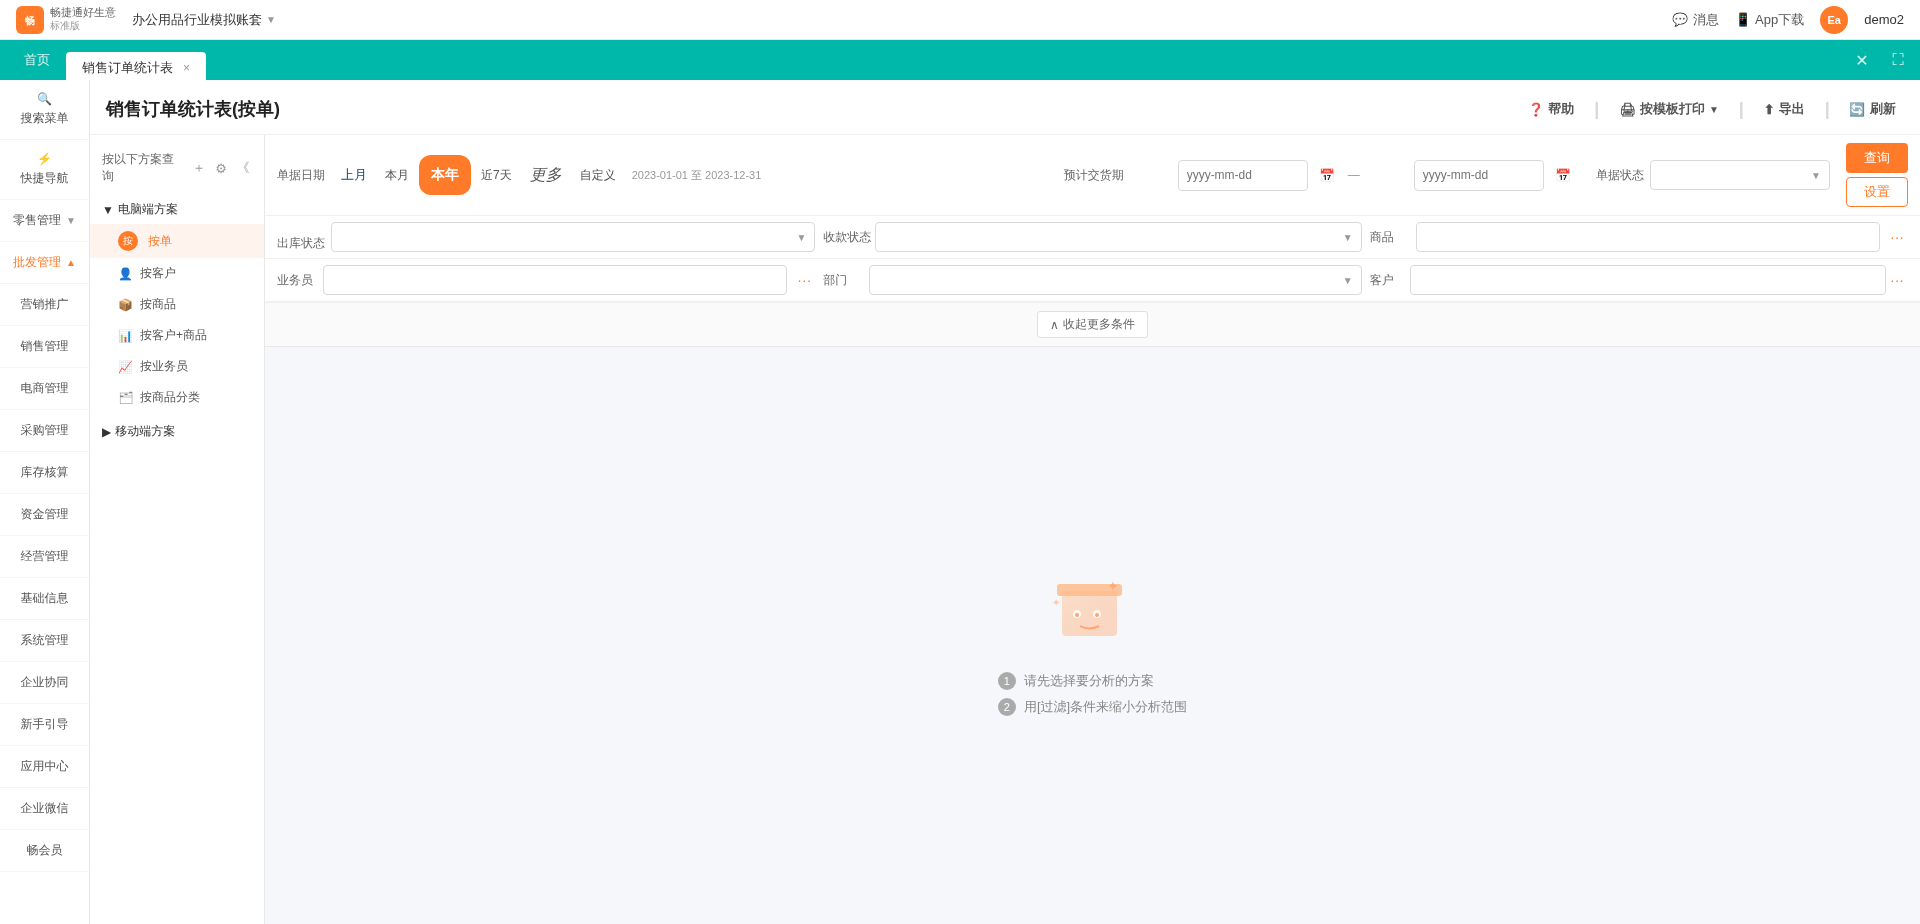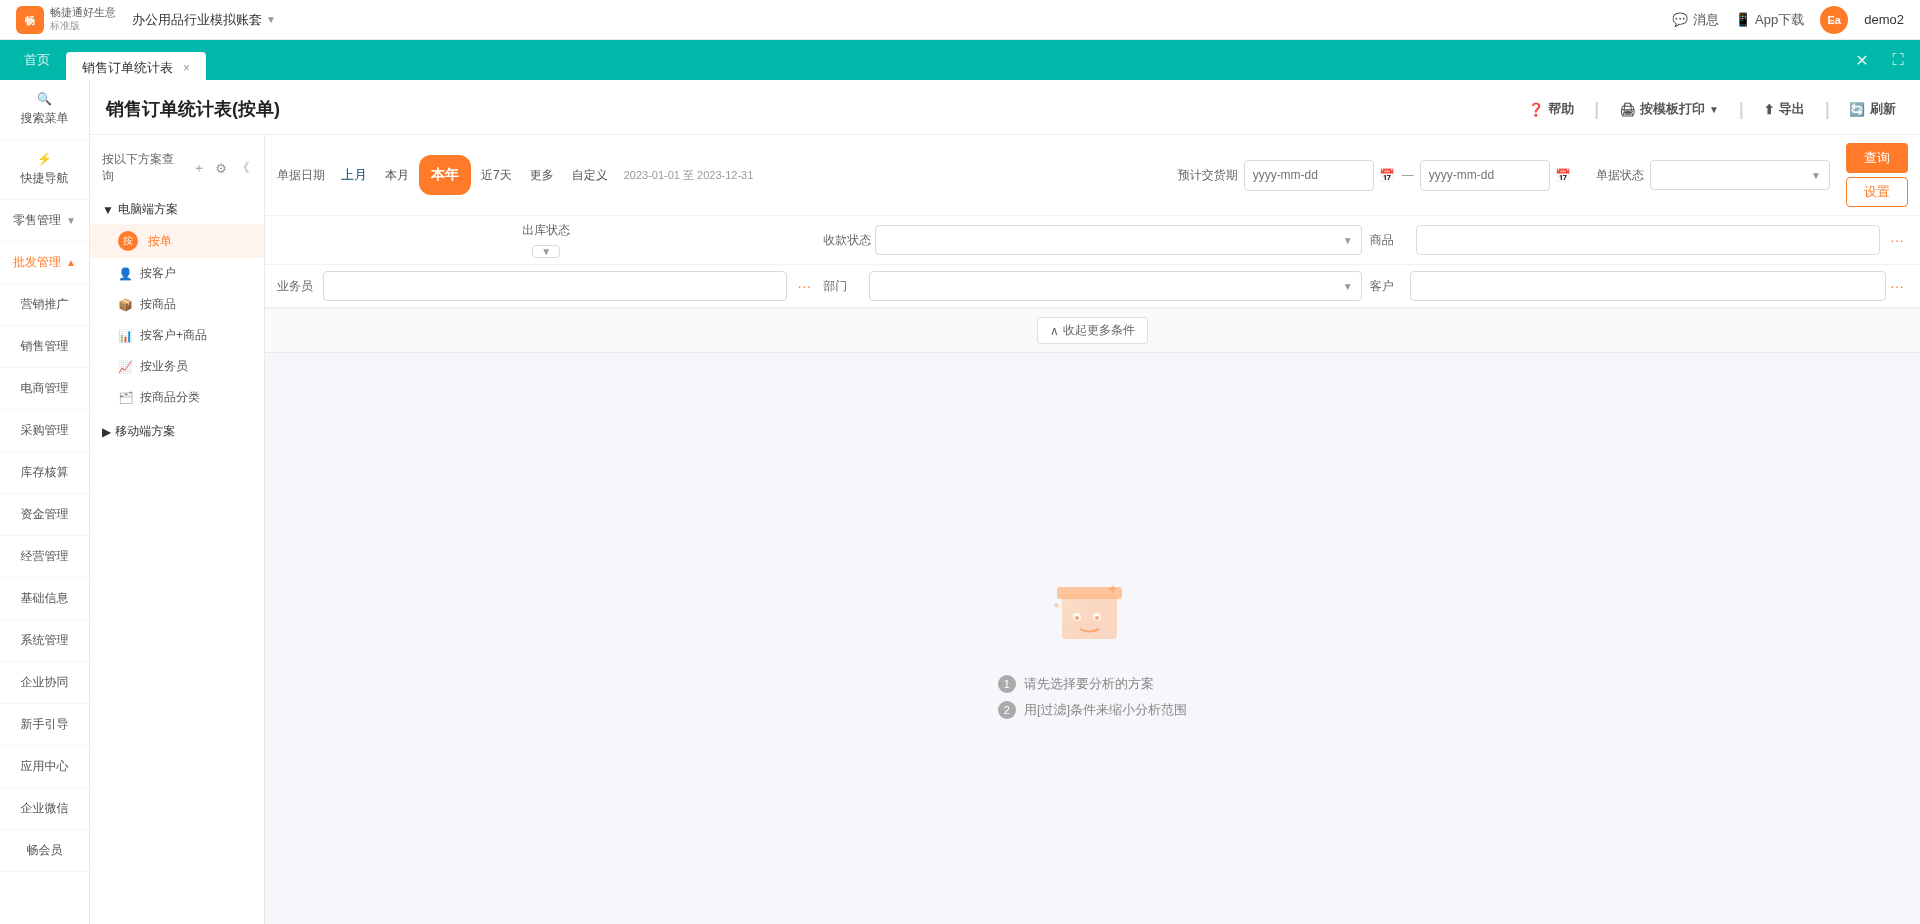--- a/index.html
+++ b/index.html
@@ -406,20 +406,21 @@
     }
     .fcell-input {
       flex: 1;
       height: 31px;
       border: 1px solid #d9d9d9;
       border-radius: 4px;
       padding: 0 8px;
       font-size: 12px;
       outline: none;
       color: #aaa;
+      margin-left: 42px;
     }
     .fcell-select {
       flex: 1;
       height: 30px;
       border: 1px solid #d9d9d9;
       border-radius: 4px;
       padding: 0 8px;
       font-size: 12px;
       display: flex;
       align-items: center;
@@ -677,26 +678,26 @@
 
         <div class="filter-header">
 
           <div style="display:flex; align-items:center; padding:8px 12px; gap:8px; border-bottom:1px solid #f0f0f0;">
             <span class="filter-cell-label" style="white-space:nowrap;font-size:12px;color:#666;">单据日期</span>
             <div style="display:flex;align-items:center;gap:2px;">
               <button class="date-btn" style="background:none;border:none;padding:3px 8px;font-size:13px;cursor:pointer;color:#0c4a6e;">上月</button>
               <button class="date-btn" style="background:none;border:none;padding:3px 8px;font-size:12px;cursor:pointer;color:#555;">本月</button>
               <button class="date-btn active" style="background:#ff7b29;border:none;padding:11px 12px;font-size:14px;cursor:pointer;color:#fff;border-radius:12px;font-weight:bold;">本年</button>
               <button class="date-btn" style="background:none;border:none;padding:3px 8px;font-size:12px;cursor:pointer;color:#555;">近7天</button>
-              <button class="date-btn" style="background:none;border:none;padding:3px 8px;font-size:12px;cursor:pointer;color:#555;">更多</button>
+              <button class="date-btn" style="background:none;border:none;padding:3px 8px;font-size:16px;cursor:pointer;color:#555;font-style:italic;">更多</button>
               <button class="date-btn" style="background:none;border:none;padding:3px 8px;font-size:12px;cursor:pointer;color:#555;">自定义</button>
             </div>
             <span style="font-size:11px;color:#999;white-space:nowrap;">2023-01-01 至 2023-12-31</span>
 
-            <div style="display:flex;align-items:center;gap:6px;margin-left:auto;">
+            <div style="display:flex;align-items:center;gap:12px;margin-left:auto;">
               <span class="filter-cell-label" style="white-space:nowrap;font-size:12px;color:#666;">预计交货期</span>
               <input class="fcell-input" style="width: 130px;" placeholder="yyyy-mm-dd">
               <span style="color:#ff7b29;cursor:pointer;">📅</span>
               <span style="color:#999;font-size:12px;">—</span>
               <input class="fcell-input" style="width: 130px;" placeholder="yyyy-mm-dd">
               <span style="color:#ff7b29;cursor:pointer;">📅</span>
             </div>
 
             <div style="display:flex;align-items:center;gap:6px;margin-left:16px;font-family:Liberation Serif, serif;">
               <span class="filter-cell-label" style="white-space:nowrap;font-size:12px;color:#666;">单据状态</span>
@@ -706,21 +707,21 @@
               </div>
             </div>
 
             <div style="display:flex;flex-direction:column;gap:4px;margin-left:8px;">
               <button class="query-btn" style="background:#ff7b29;color:#fff;border:none;border-radius:4px;padding:5px 18px;font-size:13px;cursor:pointer;height:30px;">查询</button>
               <button class="settings-btn" style="background:#fff;color:#ff7b29;border:1px solid #ff7b29;border-radius:4px;padding:5px 14px;font-size:13px;cursor:pointer;height:30px;">设置</button>
             </div>
           </div>
 
           <div style="display:grid;grid-template-columns:1fr 1fr 1fr;padding:6px 12px;gap:8px;border-bottom:1px solid #f0f0f0;">
-            <div style="display:flex;align-items:center;gap:6px;flex-direction:column;">
+            <div style="display:flex;align-items:flex-end;gap:6px;">
               <span class="mf-label">出库状态</span>
               <div class="mf-select" style="flex:1;">
                 <span style="color:#aaa;font-size:12px;"></span>
                 <span style="font-size:10px;color:#999;">▼</span>
               </div>
             </div>
             <div style="display:flex;align-items:center;gap:4px;">
               <span class="mf-label">收款状态</span>
               <div class="mf-select" style="flex:1;">
                 <span style="color:#aaa;font-size:12px;"></span>

